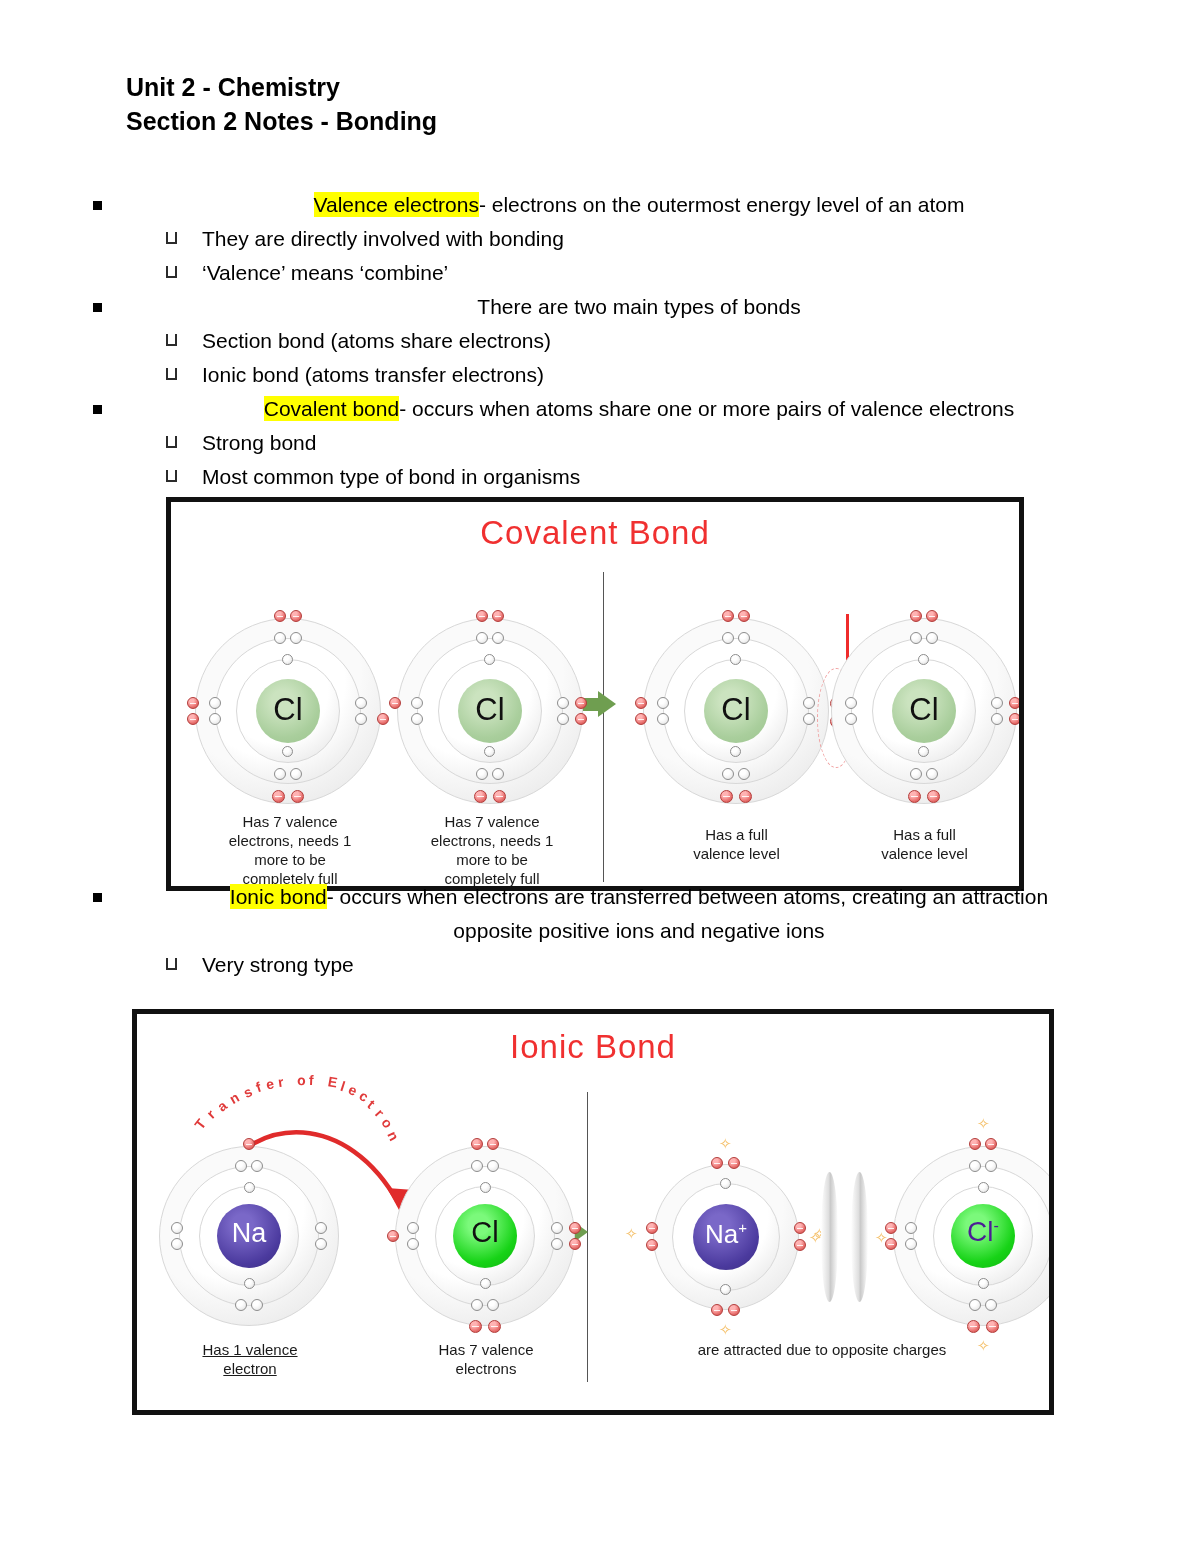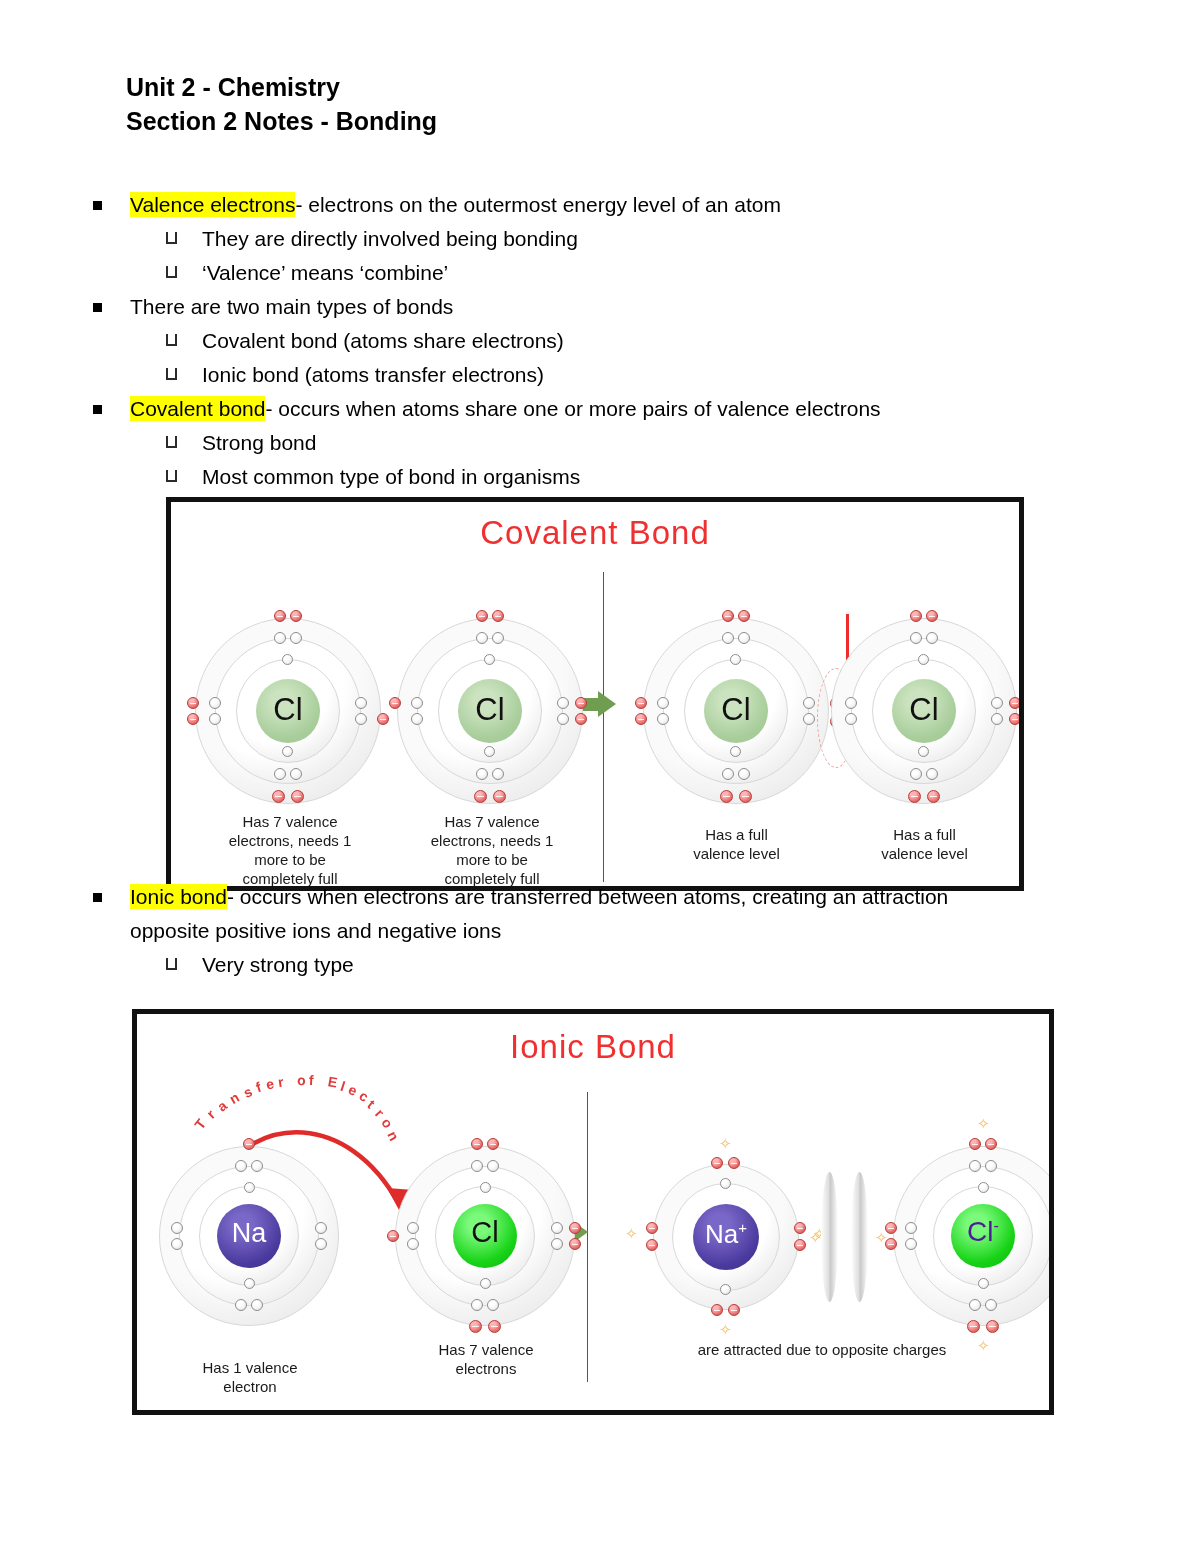--- a/index.html
+++ b/index.html
@@ -49,20 +49,21 @@
   .li {
     position: relative;
     display: block;
     font-size: 21px;
     line-height: 34px;
     color: #000;
   }
   .li.lvl1 {
     padding-left: 42px;
     margin-bottom: 0px;
+    text-align: center;
   }
   .li.lvl2 {
     padding-left: 114px;
     margin-bottom: 0px;
   }
   .bullet-sq {
     position: absolute;
     left: 5px;
     top: 13px;
     width: 9px;
@@ -257,36 +258,36 @@
 
   <div class="outline">
 
     <div class="li lvl1">
       <span class="bullet-sq"></span>
       <span class="hl">Valence electrons</span><span class="txt">- electrons on the outermost energy level of an atom</span>
     </div>
 
     <div class="li lvl2">
       <span class="bullet-u"></span>
-      <span class="txt">They are directly involved being bonding</span>
+      <span class="txt">They are directly involved with bonding</span>
     </div>
 
     <div class="li lvl2">
       <span class="bullet-u"></span>
       <span class="txt">‘Valence’ means ‘combine’</span>
     </div>
 
     <div class="li lvl1">
       <span class="bullet-sq"></span>
       <span class="txt">There are two main types of bonds</span>
     </div>
 
     <div class="li lvl2">
       <span class="bullet-u"></span>
-      <span class="txt">Covalent bond (atoms share electrons)</span>
+      <span class="txt">Section bond (atoms share electrons)</span>
     </div>
 
     <div class="li lvl2">
       <span class="bullet-u"></span>
       <span class="txt">Ionic bond (atoms transfer electrons)</span>
     </div>
 
     <div class="li lvl1">
       <span class="bullet-sq"></span>
       <span class="hl">Covalent bond</span><span class="txt">- occurs when atoms share one or more pairs of valence electrons</span>
@@ -579,21 +580,21 @@
       <div class="e grey" style="left:92px;  top:153px; width:12px; height:12px;"></div>
       <div class="e red" style="left:74px;  top:174px; width:13px; height:13px;"></div>
       <div class="e red" style="left:93px;  top:174px; width:13px; height:13px;"></div>
       <div class="spark" style="left:84px; top:-30px;">✧</div>
 
       <div class="spark" style="left:84px; top:192px;">✧</div>
     </div>
     <div class="spark" style="left:672px; top:216px;">✧</div>
     <div class="spark" style="left:738px; top:216px;">✧</div>
 
-    <div class="caption" style="left:30px; top:344px; width:166px;">
+    <div class="caption" style="left:30px; top:326px; width:166px;text-decoration:underline;">
       <div>Has 1 valence</div>
       <div>electron</div>
     </div>
     <div class="caption" style="left:266px; top:326px; width:166px;">
       <div>Has 7 valence</div>
       <div>electrons</div>
     </div>
     <div class="caption" style="left:470px; top:326px; width:430px;">
       <div>are attracted due to opposite charges</div>
     </div>

